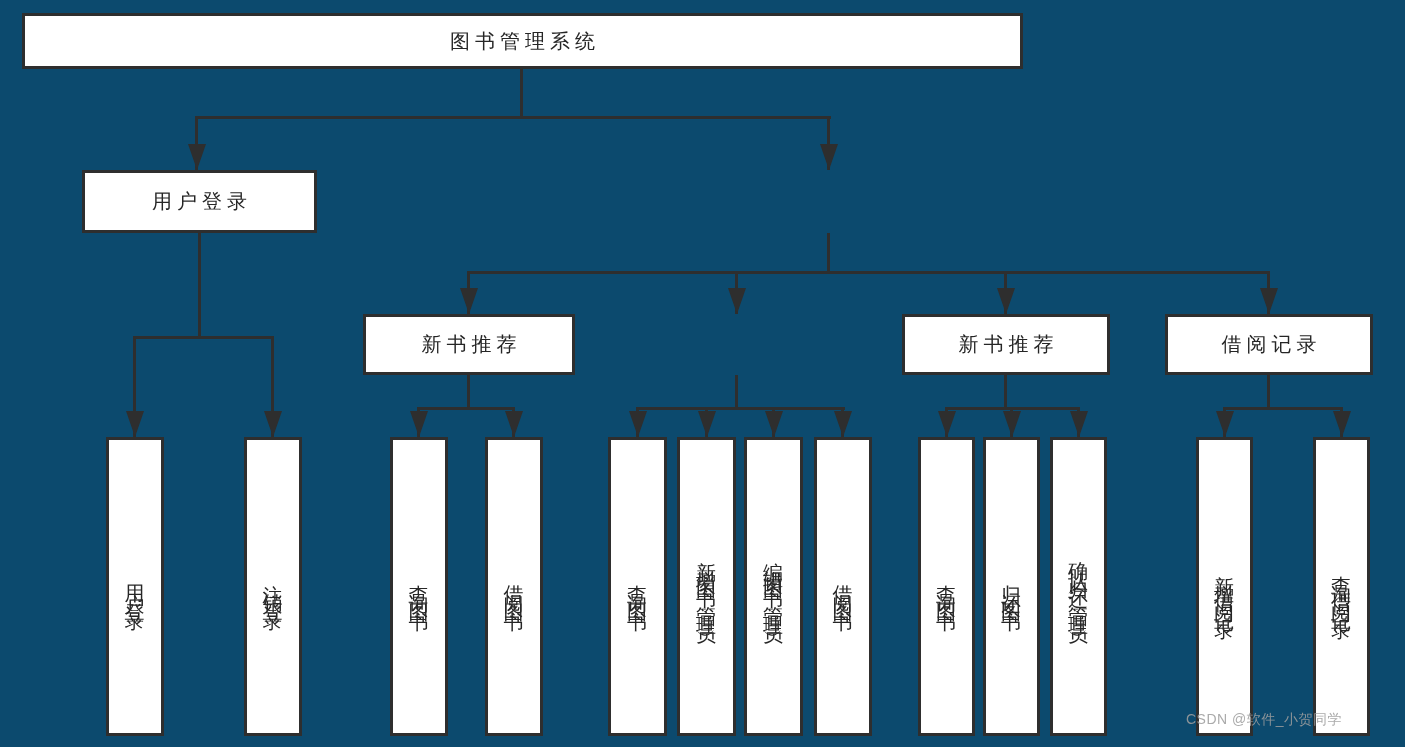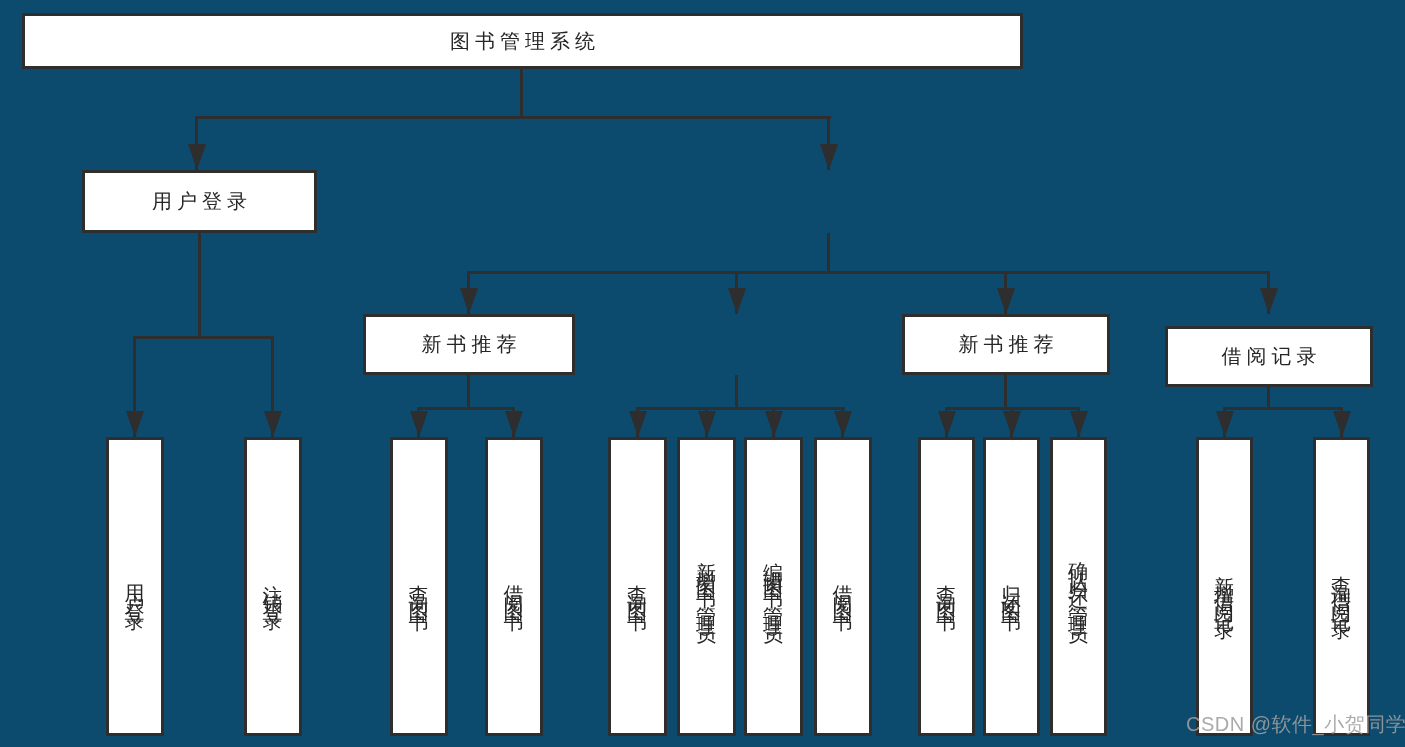--- a/index.html
+++ b/index.html
@@ -43,21 +43,21 @@
   .ah{
     position:absolute;width:0;height:0;
     border-left:9px solid transparent;
     border-right:9px solid transparent;
     border-top:26px solid #2e2e2e;
     z-index:1;
   }
   .watermark{
     position:absolute;
     left:1186px;top:711px;
-    font-size:20px;
+    font-size:14px;
     letter-spacing:0.5px;
     color:rgba(158,158,158,0.88);
     white-space:nowrap;
     z-index:5;
   }
 </style>
 </head>
 <body>
 
 <div id="stage">
@@ -132,21 +132,21 @@
   <div class="box" style="left:82px;top:170px;width:235px;height:63px;">
     <span>用户登录</span>
   </div>
 
   <div class="box" style="left:363px;top:314px;width:212px;height:61px;">
     <span>新书推荐</span>
   </div>
   <div class="box" style="left:902px;top:314px;width:208px;height:61px;">
     <span>新书推荐</span>
   </div>
-  <div class="box" style="left:1165px;top:326px;width:208px;height:61px;">
+  <div class="box" style="left:1165px;top:314px;width:208px;height:61px;">
     <span>借阅记录</span>
   </div>
 
   <div class="vbox" style="left:106px;top:437px;width:58px;height:299px;">
     <span>用户登录</span>
   </div>
   <div class="vbox" style="left:244px;top:437px;width:58px;height:299px;">
     <span>注销登录</span>
   </div>
 

